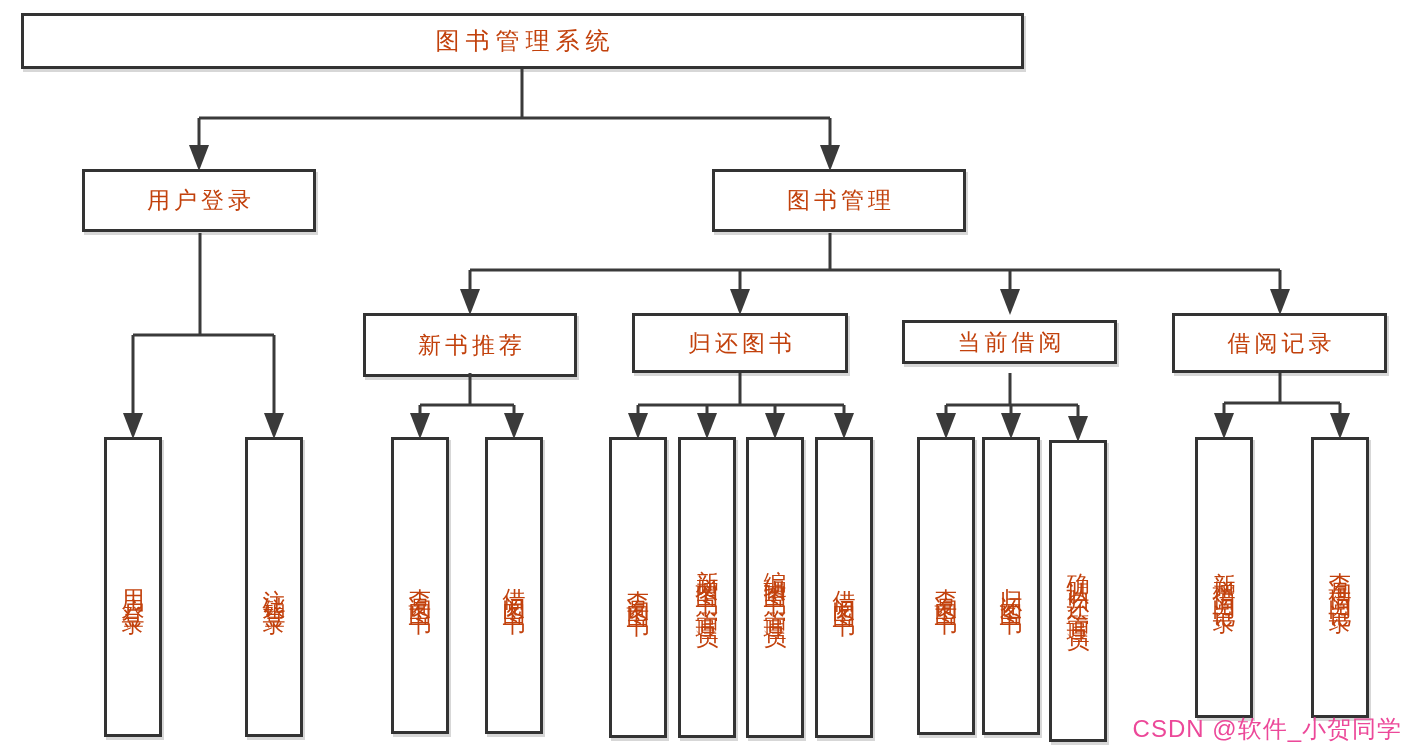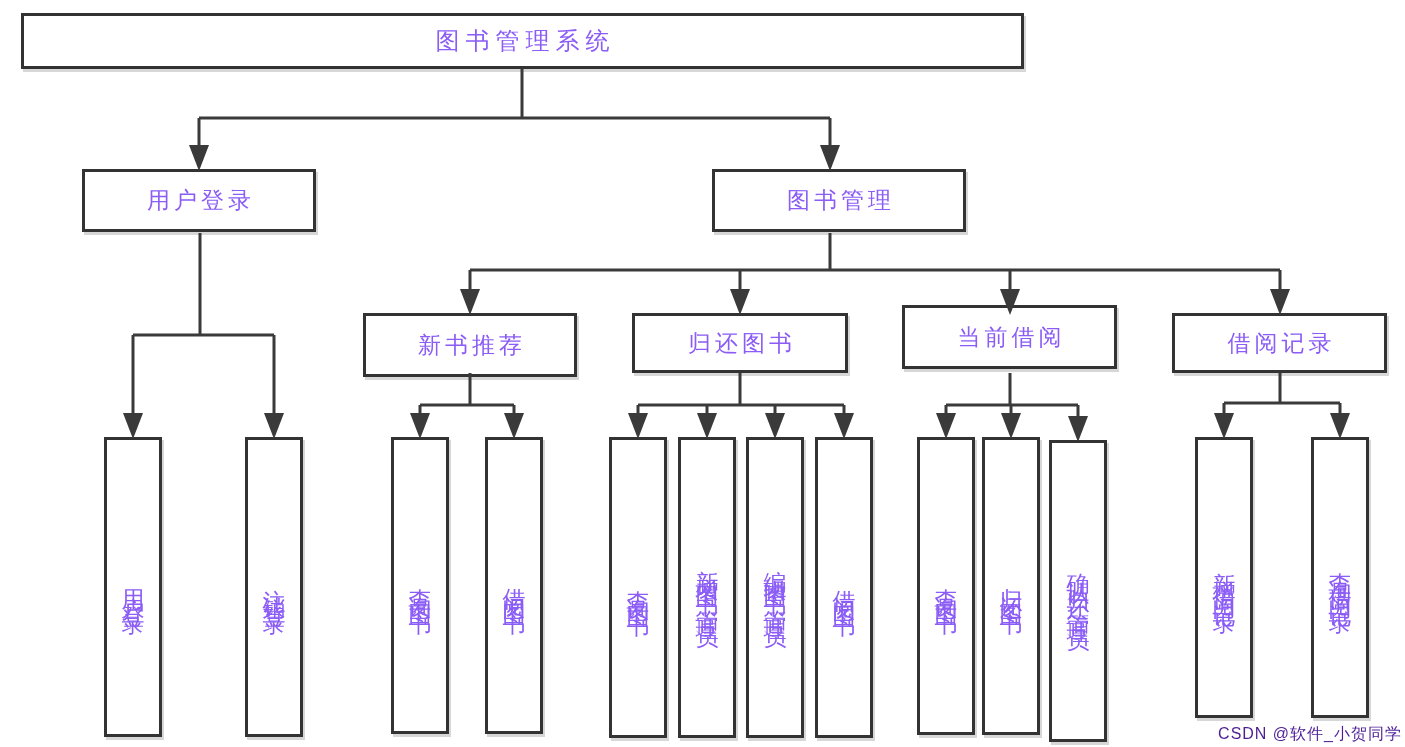--- a/index.html
+++ b/index.html
@@ -25,21 +25,21 @@
     display: flex;
     align-items: center;
     justify-content: center;
     z-index: 1;
   }
   .box .lbl {
     font-size: 23px;
     letter-spacing: 4px;
     text-indent: 4px;
     white-space: nowrap;
-    color: #8b5cf6;
+    color: #c2410c;
   }
   .box.root .lbl {
     font-size: 24px;
     letter-spacing: 6px;
     text-indent: 6px;
   }
   .box.v .lbl {
     writing-mode: vertical-rl;
     text-orientation: mixed;
     letter-spacing: 8px;
@@ -52,23 +52,23 @@
     left: 0;
     top: 0;
     z-index: 2;
     pointer-events: none;
   }
   .watermark {
     position: absolute;
     right: 3px;
     bottom: 2px;
     z-index: 3;
-    font-size: 16px;
+    font-size: 24px;
     letter-spacing: 1px;
-    color: #4c1d95;
+    color: #ec4899;
     white-space: nowrap;
   }
 </style>
 </head>
 <body>
 
 <div class="stage">
 
   <svg class="connectors" width="1405" height="747" viewBox="0 0 1405 747">
     <g stroke="#3a3a3a" stroke-width="3" fill="none">
@@ -121,21 +121,21 @@
   <div class="box" style="left:712px;top:169px;width:254px;height:63px">
     <span class="lbl">图书管理</span>
   </div>
 
   <div class="box" style="left:363px;top:313px;width:214px;height:64px">
     <span class="lbl">新书推荐</span>
   </div>
   <div class="box" style="left:632px;top:313px;width:216px;height:60px">
     <span class="lbl">归还图书</span>
   </div>
-  <div class="box" style="left:902px;top:305px;width:215px;height:64px">
+  <div class="box" style="left:902px;top:320px;width:215px;height:44px">
     <span class="lbl">当前借阅</span>
   </div>
   <div class="box" style="left:1172px;top:313px;width:215px;height:60px">
     <span class="lbl">借阅记录</span>
   </div>
 
   <div class="box v" style="left:104px;top:437px;width:58px;height:300px">
     <span class="lbl">用户登录</span>
   </div>
   <div class="box v" style="left:245px;top:437px;width:58px;height:300px">

